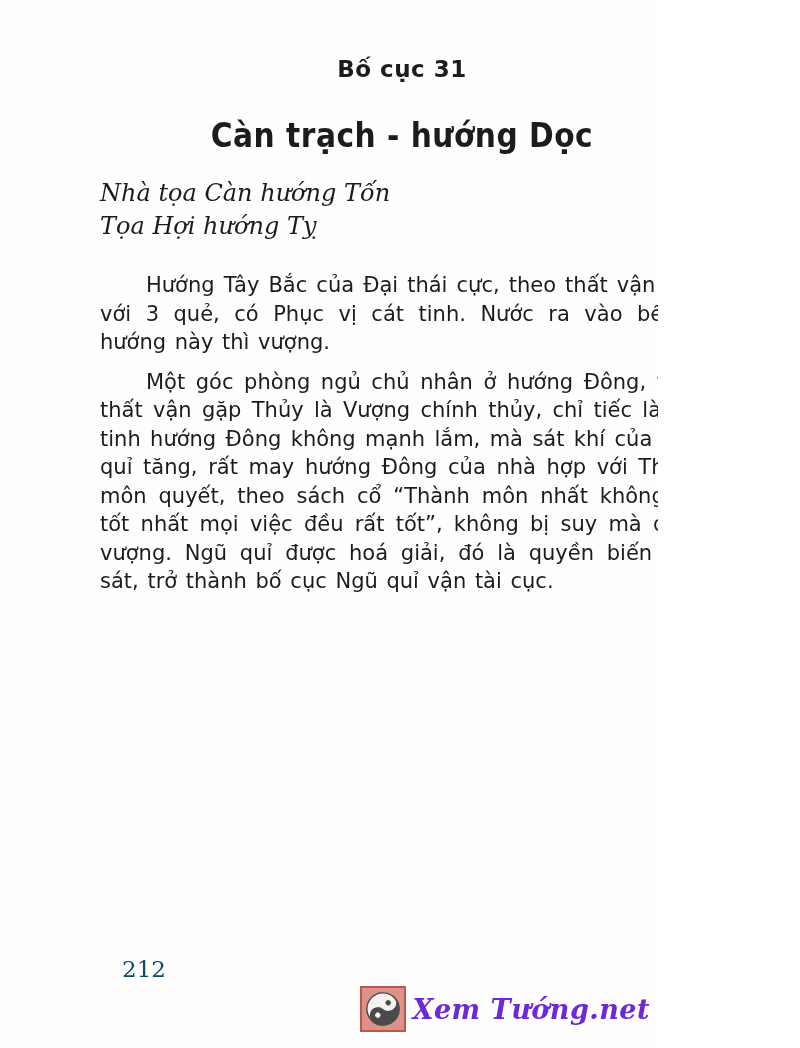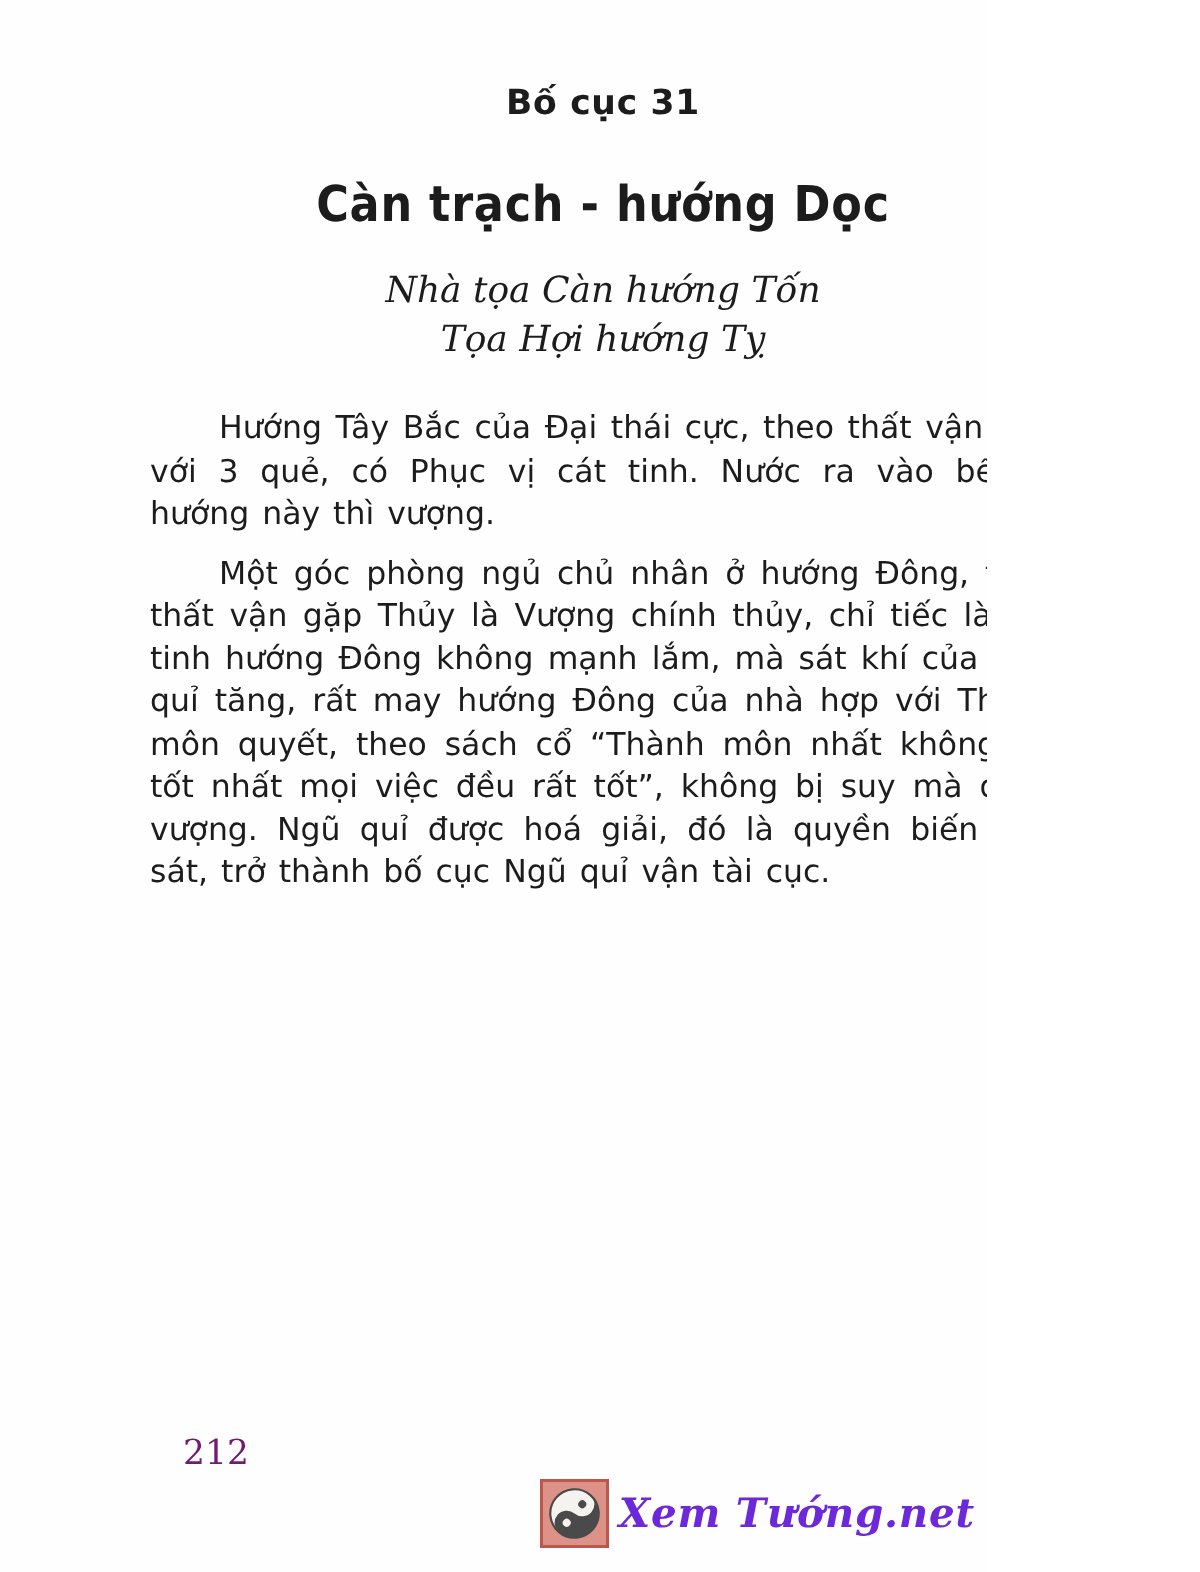--- a/index.html
+++ b/index.html
@@ -33,42 +33,41 @@
   .title {
     text-align: center;
     font-weight: bold;
     font-size: 33px;
     letter-spacing: 0.5px;
     margin: 0 0 22px 0;
     font-family: "DejaVu Sans", sans-serif;
     font-stretch: condensed;
   }
   .subtitle {
-    text-align: center;
     font-family: "DejaVu Serif", serif;
     font-style: italic;
     font-size: 24px;
     line-height: 33px;
   }
   .subtitle.last { margin-bottom: 28px; }
   .para {
     font-size: 21px;
     line-height: 28.5px;
     text-align: justify;
     text-indent: 46px;
     margin: 0 0 11px 0;
     word-spacing: 2px;
   }
   .page-number {
     position: absolute;
     left: 122px;
     top: 956px;
     font-family: "DejaVu Serif", serif;
     font-size: 23px;
-    color: #701a75;
+    color: #0c4a6e;
   }
   .watermark {
     position: absolute;
     right: 8px;
     top: 986px;
     display: flex;
     align-items: center;
     gap: 6px;
   }
   .wm-icon-box {

